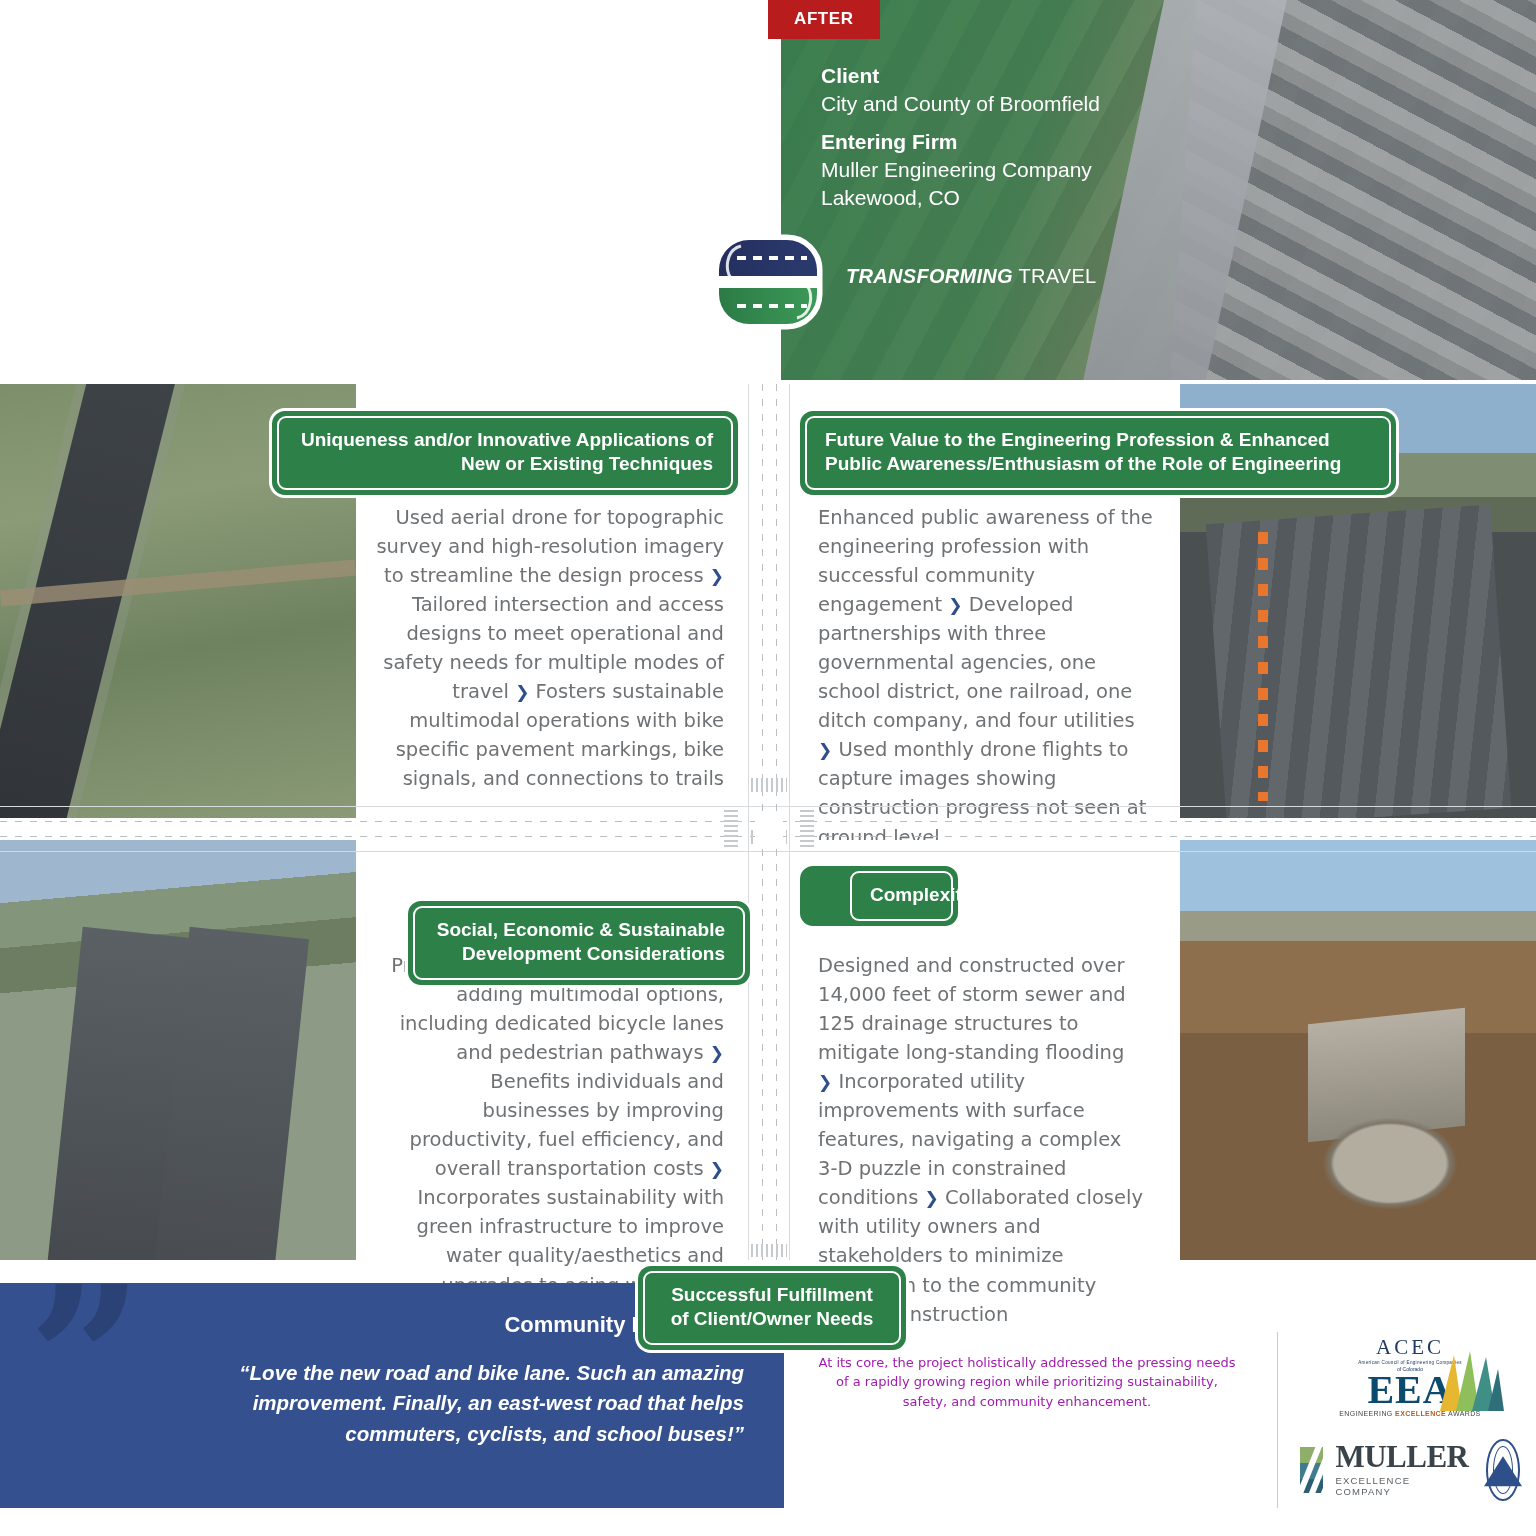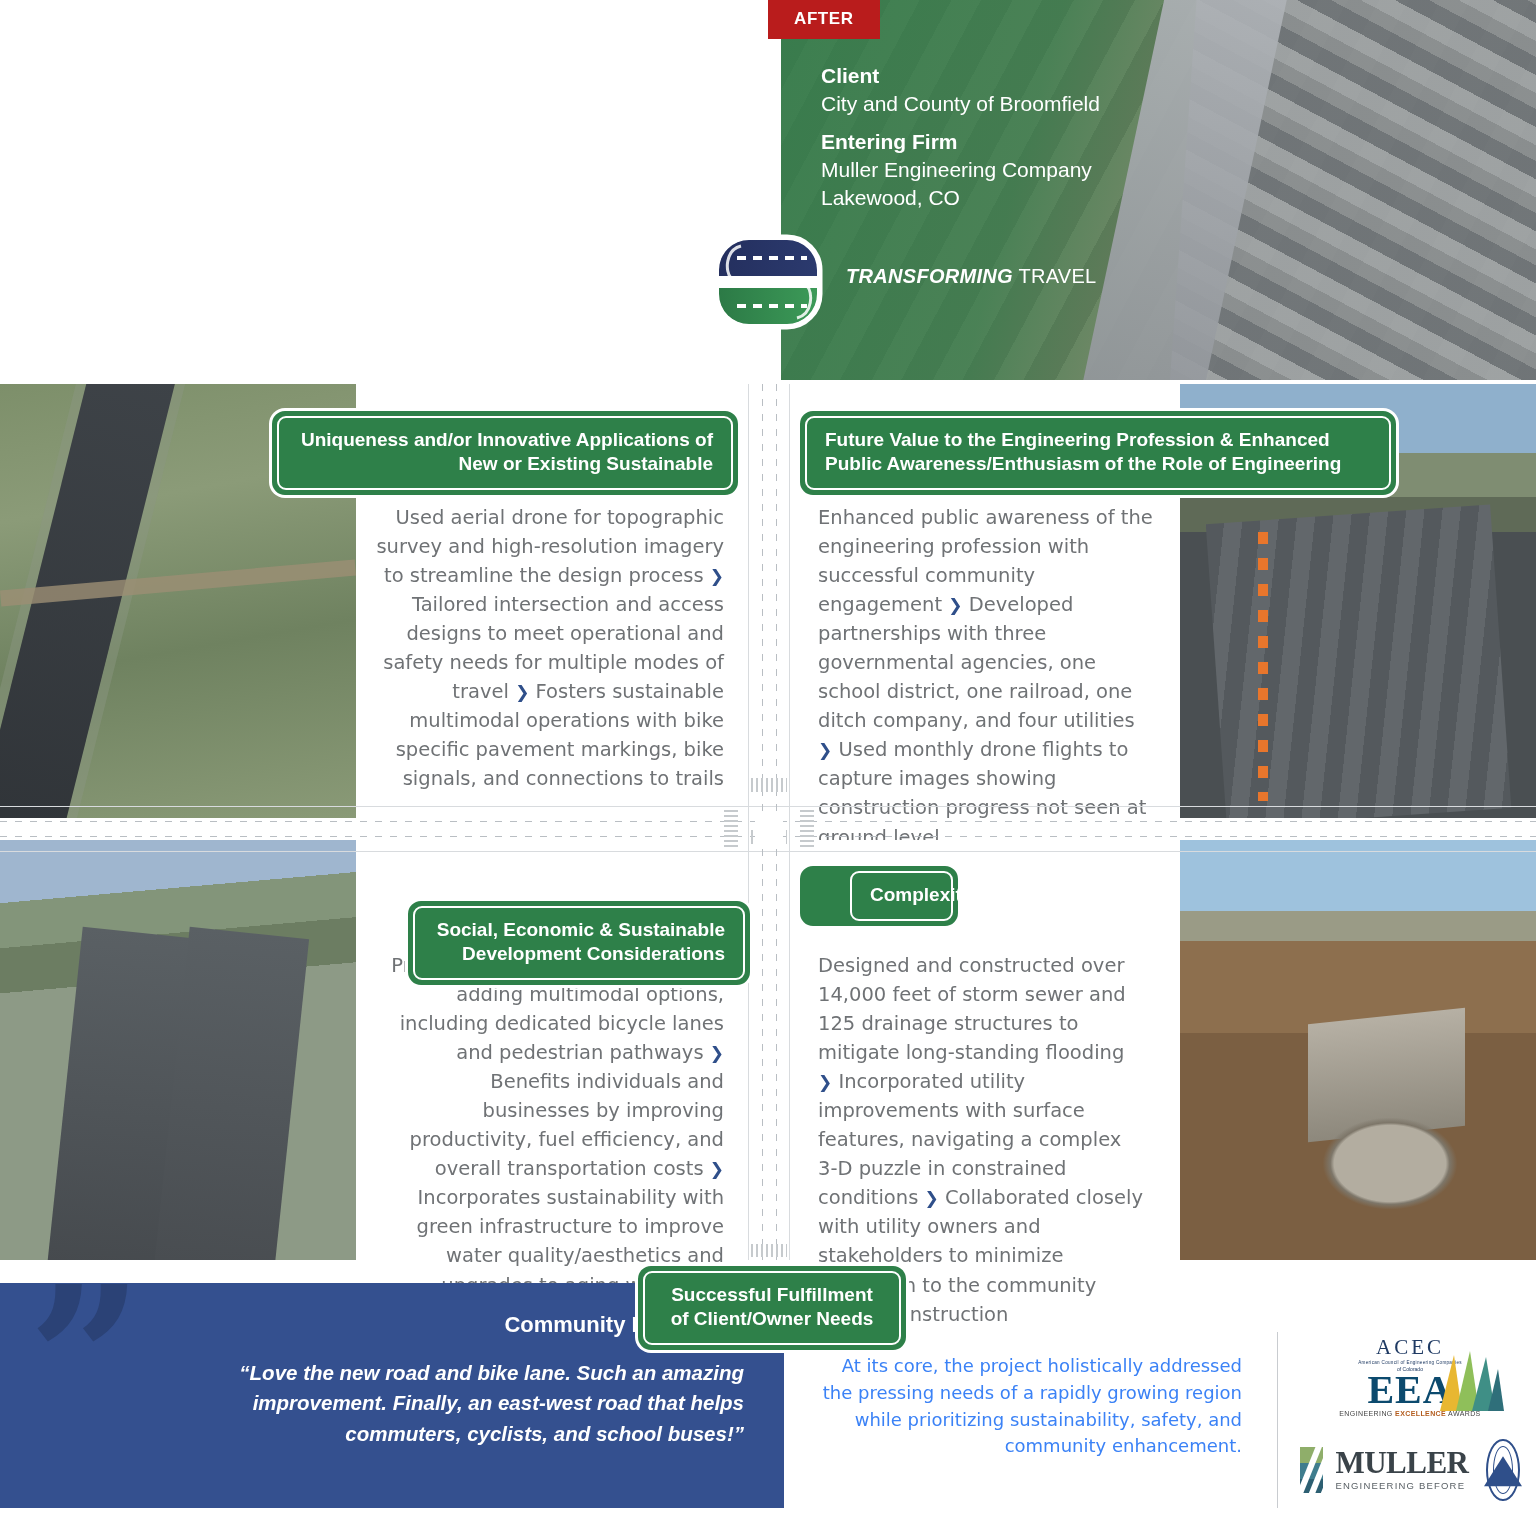--- a/index.html
+++ b/index.html
@@ -210,22 +210,22 @@
     position:absolute; left:300px; top:1312px; width:444px; text-align:right;
     color:#fff; font-weight:bold; font-size:22px; z-index:22;
   }
   .cr-quote {
     position:absolute; left:230px; top:1358px; width:514px; text-align:right;
     color:#fff; font-style:italic; font-weight:bold; font-size:20.5px;
     line-height:1.48; z-index:22;
   }
 
   .closing-text {
-    position:absolute; left:812px; top:1353px; width:430px; text-align:right;
-    color:#3b82f6; font-size:18px; line-height:1.49;
+    position:absolute; left:812px; top:1353px; width:430px; text-align:center;
+    color:#a21caf; font-size:13px; line-height:1.49;
     font-family:"DejaVu Sans", sans-serif; z-index:22;
   }
 
   .logo-rule { position:absolute; left:1277px; top:1332px; width:1px; height:180px; background:#c9ccd0; z-index:22; }
   .logo-wrap { position:absolute; left:1300px; top:1335px; width:220px; z-index:22; }
 
   .acec { text-align:center; position:relative; width:200px; margin:0 auto; }
   .acec-top { font-family:"Liberation Serif", serif; font-size:21px; letter-spacing:3px; color:#1f3a63; }
   .acec-sub { font-size:4.6px; color:#1f3a63; letter-spacing:.3px; }
   .acec-sub2 { font-size:5px; color:#1f3a63; margin-top:1px; }
@@ -320,21 +320,21 @@
     <div class="xwalk-v" style="left:3px;top:860px;width:36px;height:13px;"></div>
   </div>
   <div style="position:absolute;left:755px;top:812px;width:28px;height:34px;background:#fff;z-index:4;"></div>
 
   <div class="cell img-r1l">
       <div class="photo ph-rural"></div>
     </div>
   <div class="panel pnl-r1l"></div>
   <div class="body-text bt-r1l"><span>Used aerial drone for topographic survey and high-resolution imagery to streamline the design process </span><span class="chev">❯</span><span> Tailored intersection and access designs to meet operational and safety needs for multiple modes of travel </span><span class="chev">❯</span><span> Fosters sustainable multimodal operations with bike specific pavement markings, bike signals, and connections to trails</span></div>
   <div class="sign sign1">
-    <div class="sign-inner">Uniqueness and/or Innovative Applications of New or Existing Sustainable</div>
+    <div class="sign-inner">Uniqueness and/or Innovative Applications of New or Existing Techniques</div>
   </div>
 
   <div class="cell img-r1r">
       <div class="photo ph-constr"></div>
     </div>
   <div class="panel pnl-r1r"></div>
   <div class="body-text bt-r1r"><span>Enhanced public awareness of the engineering profession with successful community engagement </span><span class="chev">❯</span><span> Developed partnerships with three governmental agencies, one school district, one railroad, one ditch company, and four utilities </span><span class="chev">❯</span><span> Used monthly drone flights to capture images showing construction progress not seen at ground level</span></div>
   <div class="sign sign2">
     <div class="sign-inner">Future Value to the Engineering Profession &amp; Enhanced Public Awareness/Enthusiasm of the Role of Engineering</div>
   </div>
@@ -386,21 +386,21 @@
     </div>
 
     <div class="muller-row">
       <div class="m-mark">
         <i style="left:6px"></i>
           <i style="left:18px"></i>
           <i style="left:30px"></i>
       </div>
       <div>
         <div class="m-name">MULLER</div>
-        <div class="m-sub">ENGINEERING BEFORE</div>
+        <div class="m-sub">EXCELLENCE COMPANY</div>
       </div>
       <div class="seal" title="">
         <div class="ring"></div>
           <div class="tri"></div>
       </div>
     </div>
   </div>
 
   <div class="bottom-white"></div>
 </div>

